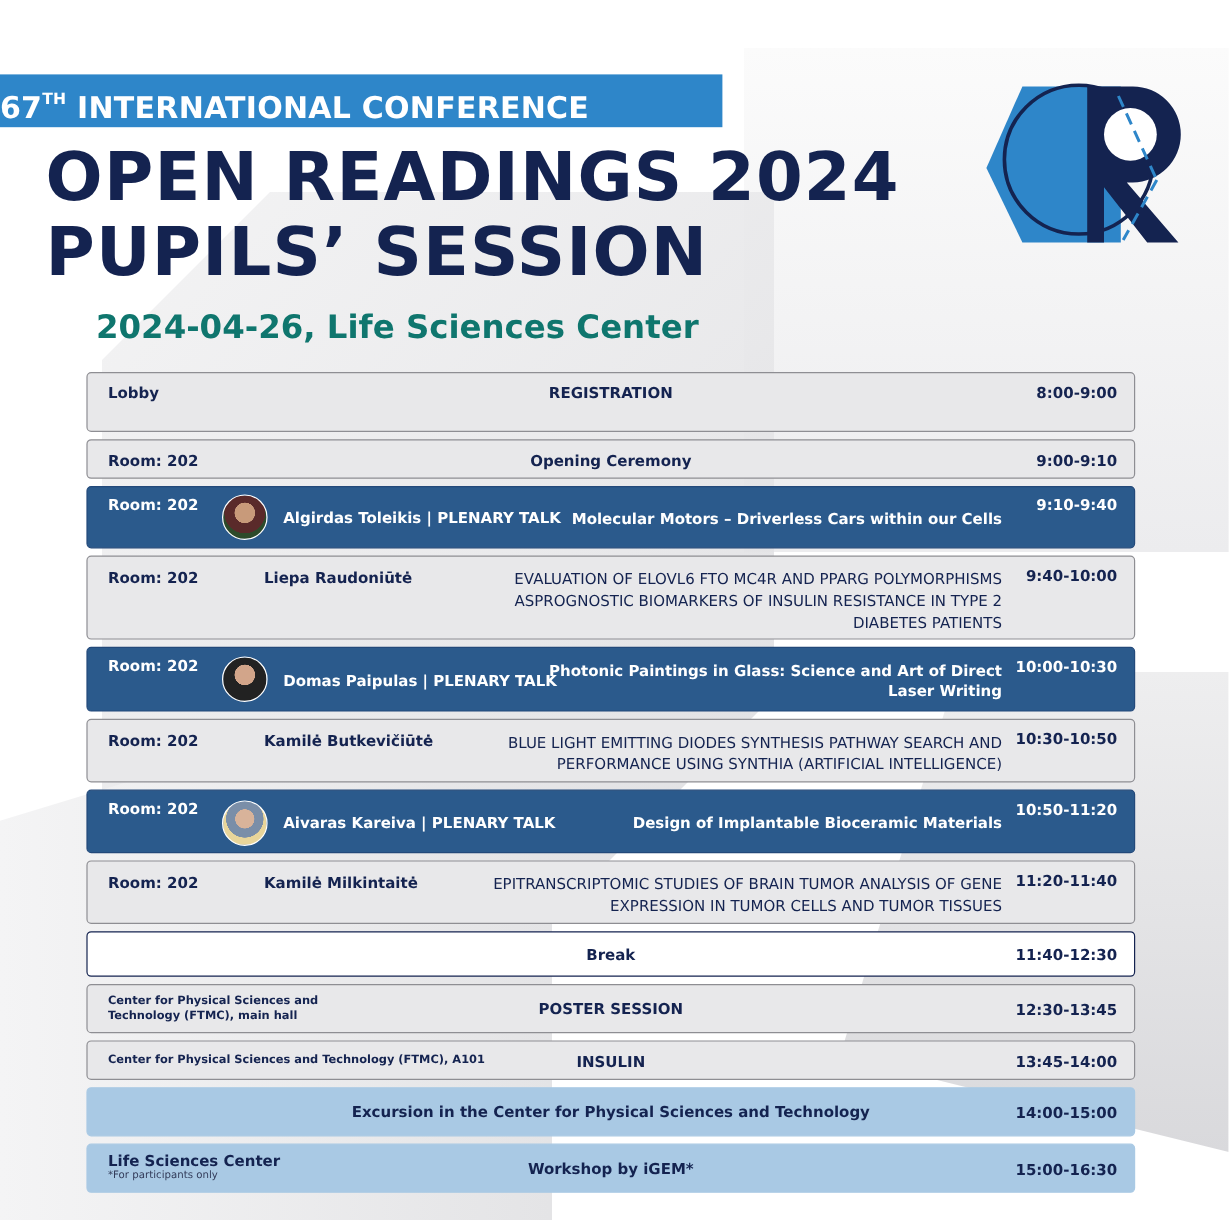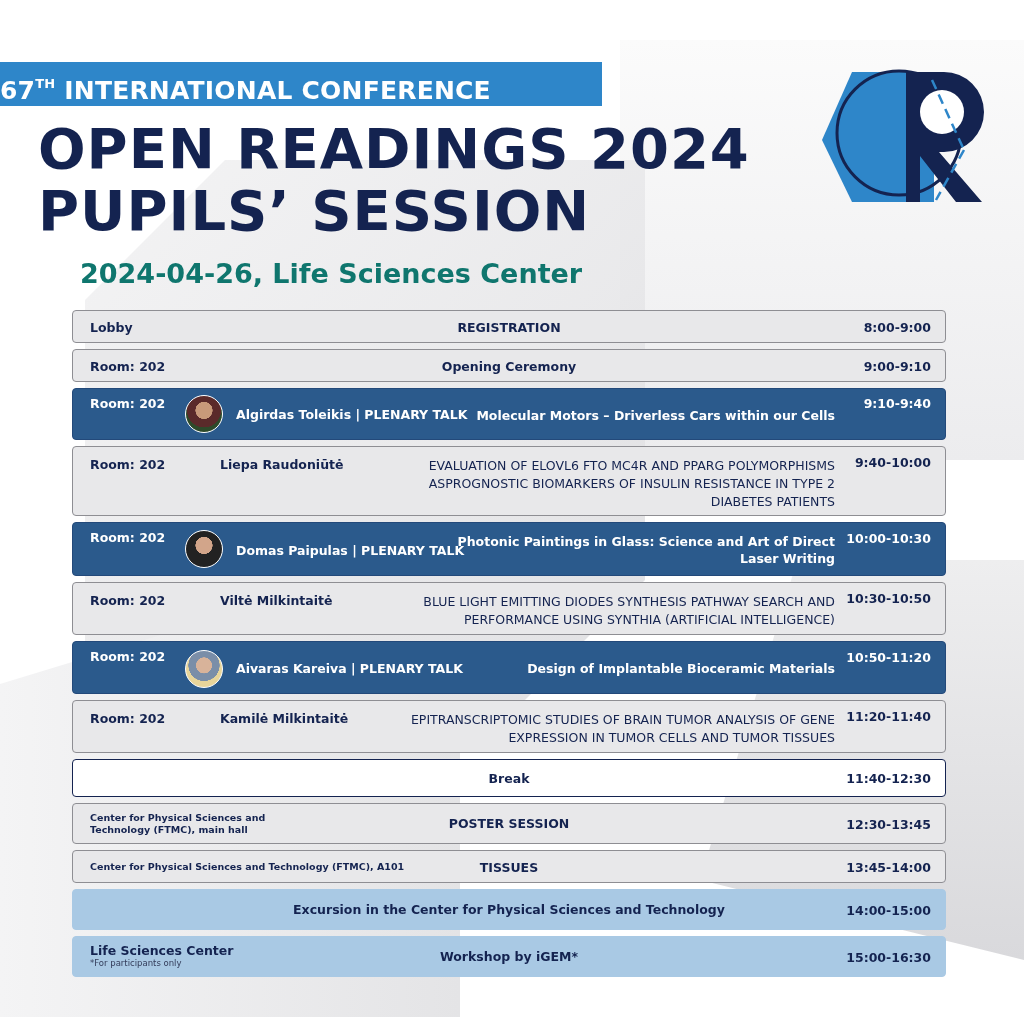--- a/index.html
+++ b/index.html
@@ -93,21 +93,21 @@
   <polygon points="8,80 38,12 120,12 120,142 38,142" fill="#2e86c9"></polygon>
   <circle cx="85" cy="73" r="62" fill="none" stroke="#142350" stroke-width="3"></circle>
   <path d="M92,12 L130,12 A40,40 0 0 1 130,92 L125,92 L168,142 L142,142 L106,96 L106,142 L92,142 Z" fill="#142350"></path>
   <circle cx="128" cy="52" r="22" fill="#ffffff"></circle>
   <line x1="118" y1="20" x2="150" y2="90" stroke="#2e86c9" stroke-width="2.5" stroke-dasharray="10,6"></line>
   <line x1="150" y1="90" x2="122" y2="140" stroke="#2e86c9" stroke-width="2.5" stroke-dasharray="10,6"></line>
 </svg>
 
 <div class="schedule">
 
-  <div class="row" style="height:33px">
+  <div class="row" style="height:50px">
     <span class="cell room" style="top:9px">Lobby</span>
     <span class="cell center" style="top:9px">REGISTRATION</span>
     <span class="cell time" style="top:9px">8:00-9:00</span>
   </div>
 
   <div class="row" style="height:33px">
     <span class="cell room" style="top:9px">Room: 202</span>
     <span class="cell center" style="top:9px">Opening Ceremony</span>
     <span class="cell time" style="top:9px">9:00-9:10</span>
   </div>
@@ -137,21 +137,21 @@
     <span class="cell pname" style="top:20px"><span>Domas Paipulas</span><span> | </span><span class="tag">PLENARY TALK</span></span>
     <span class="cell ttitle" style="top:10px">
       <div>Photonic Paintings in Glass: Science and Art of Direct</div>
       <div>Laser Writing</div>
     </span>
     <span class="cell time" style="top:8px">10:00-10:30</span>
   </div>
 
   <div class="row" style="height:53px">
     <span class="cell room" style="top:10px">Room: 202</span>
-    <span class="cell speaker" style="top:10px">Viltė Milkintaitė</span>
+    <span class="cell speaker" style="top:10px">Kamilė Butkevičiūtė</span>
     <span class="cell abstract" style="top:10px">
       <div>BLUE LIGHT EMITTING DIODES SYNTHESIS PATHWAY SEARCH AND</div>
       <div>PERFORMANCE USING SYNTHIA (ARTIFICIAL INTELLIGENCE)</div>
     </span>
     <span class="cell time" style="top:8px">10:30-10:50</span>
   </div>
 
   <div class="row plenary" style="height:53px">
     <span class="cell room" style="top:7px">Room: 202</span>
     <span class="avatar av3" style="top:8px"></span>
@@ -179,21 +179,21 @@
     <span class="cell room small" style="top:8px">
       <div>Center for Physical Sciences and</div>
       <div>Technology (FTMC), main hall</div>
     </span>
     <span class="cell center" style="top:12px">POSTER SESSION</span>
     <span class="cell time" style="top:13px">12:30-13:45</span>
   </div>
 
   <div class="row" style="height:33px">
     <span class="cell room small" style="top:10px">Center for Physical Sciences and Technology (FTMC), A101</span>
-    <span class="cell center" style="top:9px">TISSUES</span>
+    <span class="cell center" style="top:9px">INSULIN</span>
     <span class="cell time" style="top:9px">13:45-14:00</span>
   </div>
 
   <div class="row light" style="height:41px">
     <span class="cell center" style="top:12px">Excursion in the Center for Physical Sciences and Technology</span>
     <span class="cell time" style="top:13px">14:00-15:00</span>
   </div>
 
   <div class="row light" style="height:41px">
     <span class="cell room" style="top:6px">

